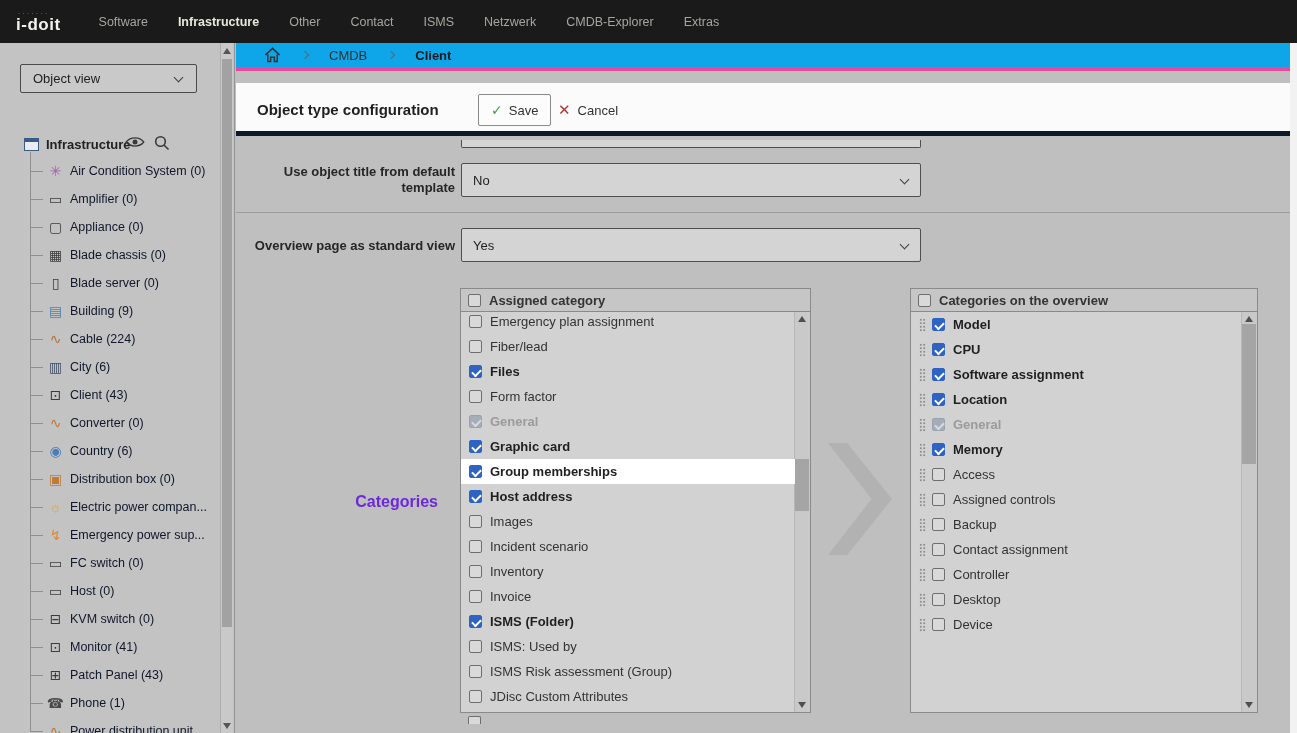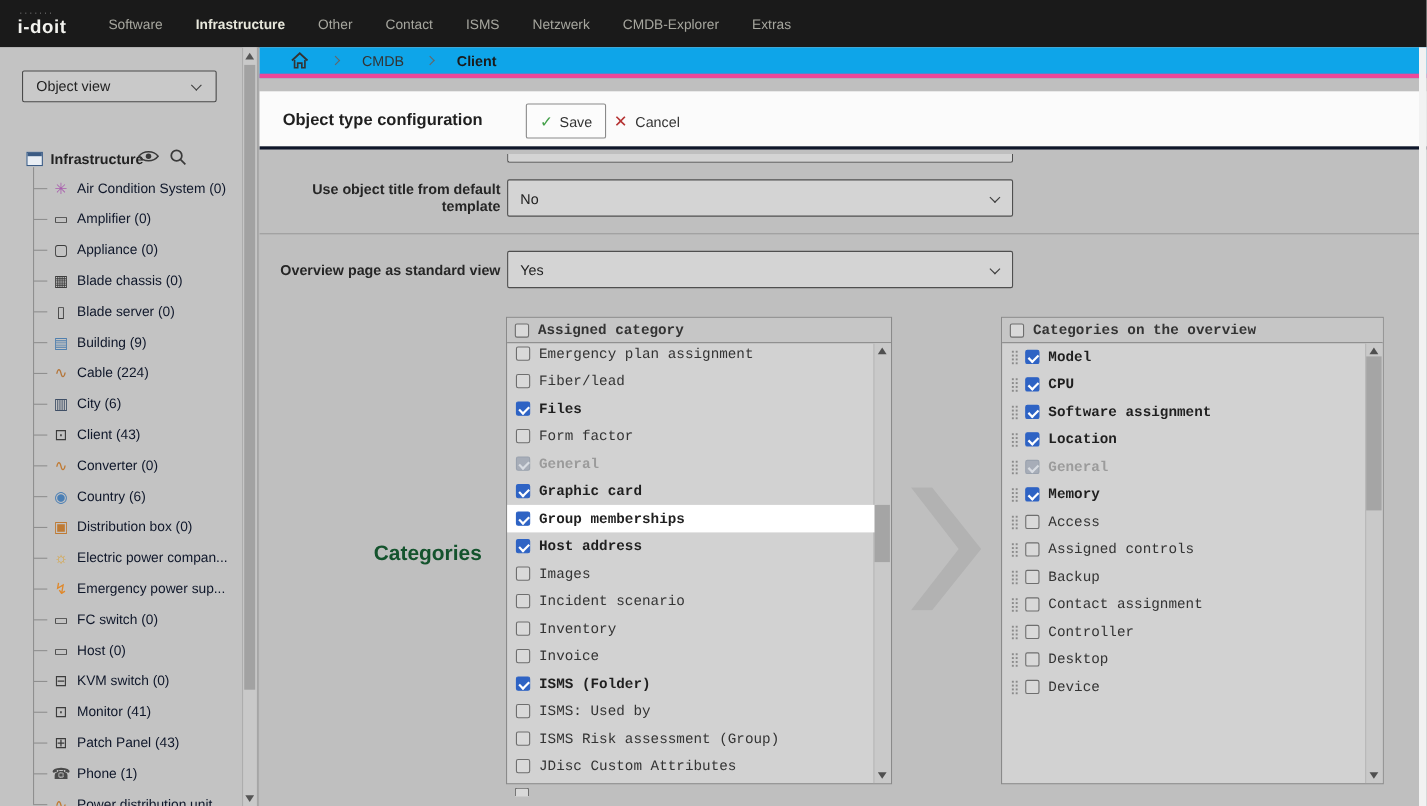--- a/index.html
+++ b/index.html
@@ -43,21 +43,21 @@
   .tri-down { width:0;height:0;border-left:4px solid transparent;border-right:4px solid transparent;border-top:6px solid #555; position:absolute; left:2px; bottom:4px; }
 
   
   .main { position:absolute; left:236px; top:43px; width:1061px; height:690px; background:#bfbfbf; }
   .breadcrumb { position:absolute; left:0; top:0; width:1061px; height:28px; background:#0ea5e9;
                 border-bottom:4px solid #ec4899; display:flex; align-items:center; padding-left:28px; gap:21px; }
   .crumb-sep { width:6px; height:6px; border-right:1.6px solid #666; border-bottom:1.6px solid #666; transform:rotate(-45deg); }
   .crumb { font-size:13px; color:#333; cursor:pointer; }
   .crumb.last { font-weight:bold; color:#1a1a1a; }
   .page-header { position:absolute; left:0; top:40px; width:1061px; height:53px; background:#fbfbfb;
-                 border-bottom:3px solid #0f172a; }
+                 border-bottom:5px solid #0f172a; }
   .page-title { position:absolute; left:21px; top:18px; font-size:15px; font-weight:bold; color:#1f1f1f; }
   .save-btn { position:absolute; left:242px; top:11px; height:32px; padding:0 12px;
               background:#fcfcfc; border:1px solid #8a8a8a; border-radius:2px;
               display:flex; align-items:center; gap:6px; font-size:13px; color:#333; cursor:pointer; }
   .save-check { color:var(--save_green,#44a04a); font-size:14px; font-weight:bold; }
   .cancel-btn { position:absolute; left:322px; top:11px; height:32px; display:flex; align-items:center; gap:7px;
                 font-size:13px; color:#333; cursor:pointer; }
   .cancel-x { color:var(--cancel_red,#b53232); font-size:15px; font-weight:bold; }
 
   .form { position:absolute; left:0; top:97px; width:1061px; height:593px; background:var(--content_bg,#bfbfbf); }
@@ -77,21 +77,21 @@
   .lb.right { left:674px; width:348px; height:425px; }
   .lb-header { height:23px; background:#c6c6c6; border-bottom:1px solid #8a8a8a;
                display:flex; align-items:center; padding-left:7px; gap:8px; }
   .lb-header .lb-label { font-weight:bold; }
   .lb-body { position:relative; height:400px; overflow:hidden; }
   .lb-items { position:absolute; left:0; top:0; z-index:1; width:336px; }
   .lb.left .lb-items { margin-top:-3px; }
   .lb.right .lb-items { width:330px; }
   .lb-row { height:25px; display:flex; align-items:center; padding-left:8px; cursor:pointer; }
   .lb-row.highlight { background:var(--highlight,#ffffff); }
-  .lb-label { font-size:13px; color:#333; white-space:nowrap;font-family:Liberation Mono, monospace; }
+  .lb-label { font-size:13px; color:#333; white-space:nowrap; }
   .lb-row.checked .lb-label { font-weight:bold; color:#1f1f1f; }
   .lb-row.disabled .lb-label { color:#9b9b9b; font-weight:bold; }
   .cb { position:relative; width:13px; height:13px; border:1px solid #6e6e6e; border-radius:2px;
         background:#d9d9d9; flex:0 0 13px; margin-right:8px; cursor:pointer; }
   .lb-header .cb { margin-right:0; }
   .checked .cb { background:var(--accent_blue,#2e63c4); border-color:var(--accent_blue,#2e63c4); }
   .checked .cb::after { content:""; position:absolute; left:2px; top:2.5px; width:7px; height:4px;
         border-left:2px solid #fff; border-bottom:2px solid #fff; transform:rotate(-45deg); }
   .disabled .cb { background:#a7adb8; border-color:#9aa2ae; }
   .disabled .cb::after { border-color:#d8dce2; }
@@ -103,21 +103,21 @@
            border-left:4px solid transparent; border-right:4px solid transparent; border-bottom:6px solid #4f4f4f; cursor:pointer; }
   .sb-down { position:absolute; bottom:4px; right:4px; width:0; height:0;
            border-left:4px solid transparent; border-right:4px solid transparent; border-top:6px solid #4f4f4f; cursor:pointer; }
   .sb-thumb { position:absolute; right:1px; width:14px; background:#a5a5a5; z-index:2; cursor:pointer; }
   .lb.left .sb-thumb { top:147px; height:52px; }
   .lb.right .sb-thumb { top:12px; height:140px; }
 
   .big-arrow { position:absolute; left:592px; top:303px; width:64px; height:112px; background:#b2b2b2;
                clip-path:polygon(0 0, 30% 0, 100% 50%, 30% 100%, 0 100%, 68% 50%); }
   .categories-label { position:absolute; left:0; top:353px; width:202px; text-align:right;
-                      font-size:19px; font-weight:bold; color:#14532d; }
+                      font-size:16px; font-weight:bold; color:#6d28d9; }
   .partial-cb { position:absolute; left:232px; top:576px; width:13px; height:8px;
                 border:1px solid #6e6e6e; border-bottom:none; border-radius:2px 2px 0 0; background:#d9d9d9; }
   .right-strip { position:absolute; left:1054px; top:0; width:7px; height:690px; background:#f2f2f2; }
 </style>
 </head>
 <body>
 
 <div class="screen">
 
   <div class="navbar">

